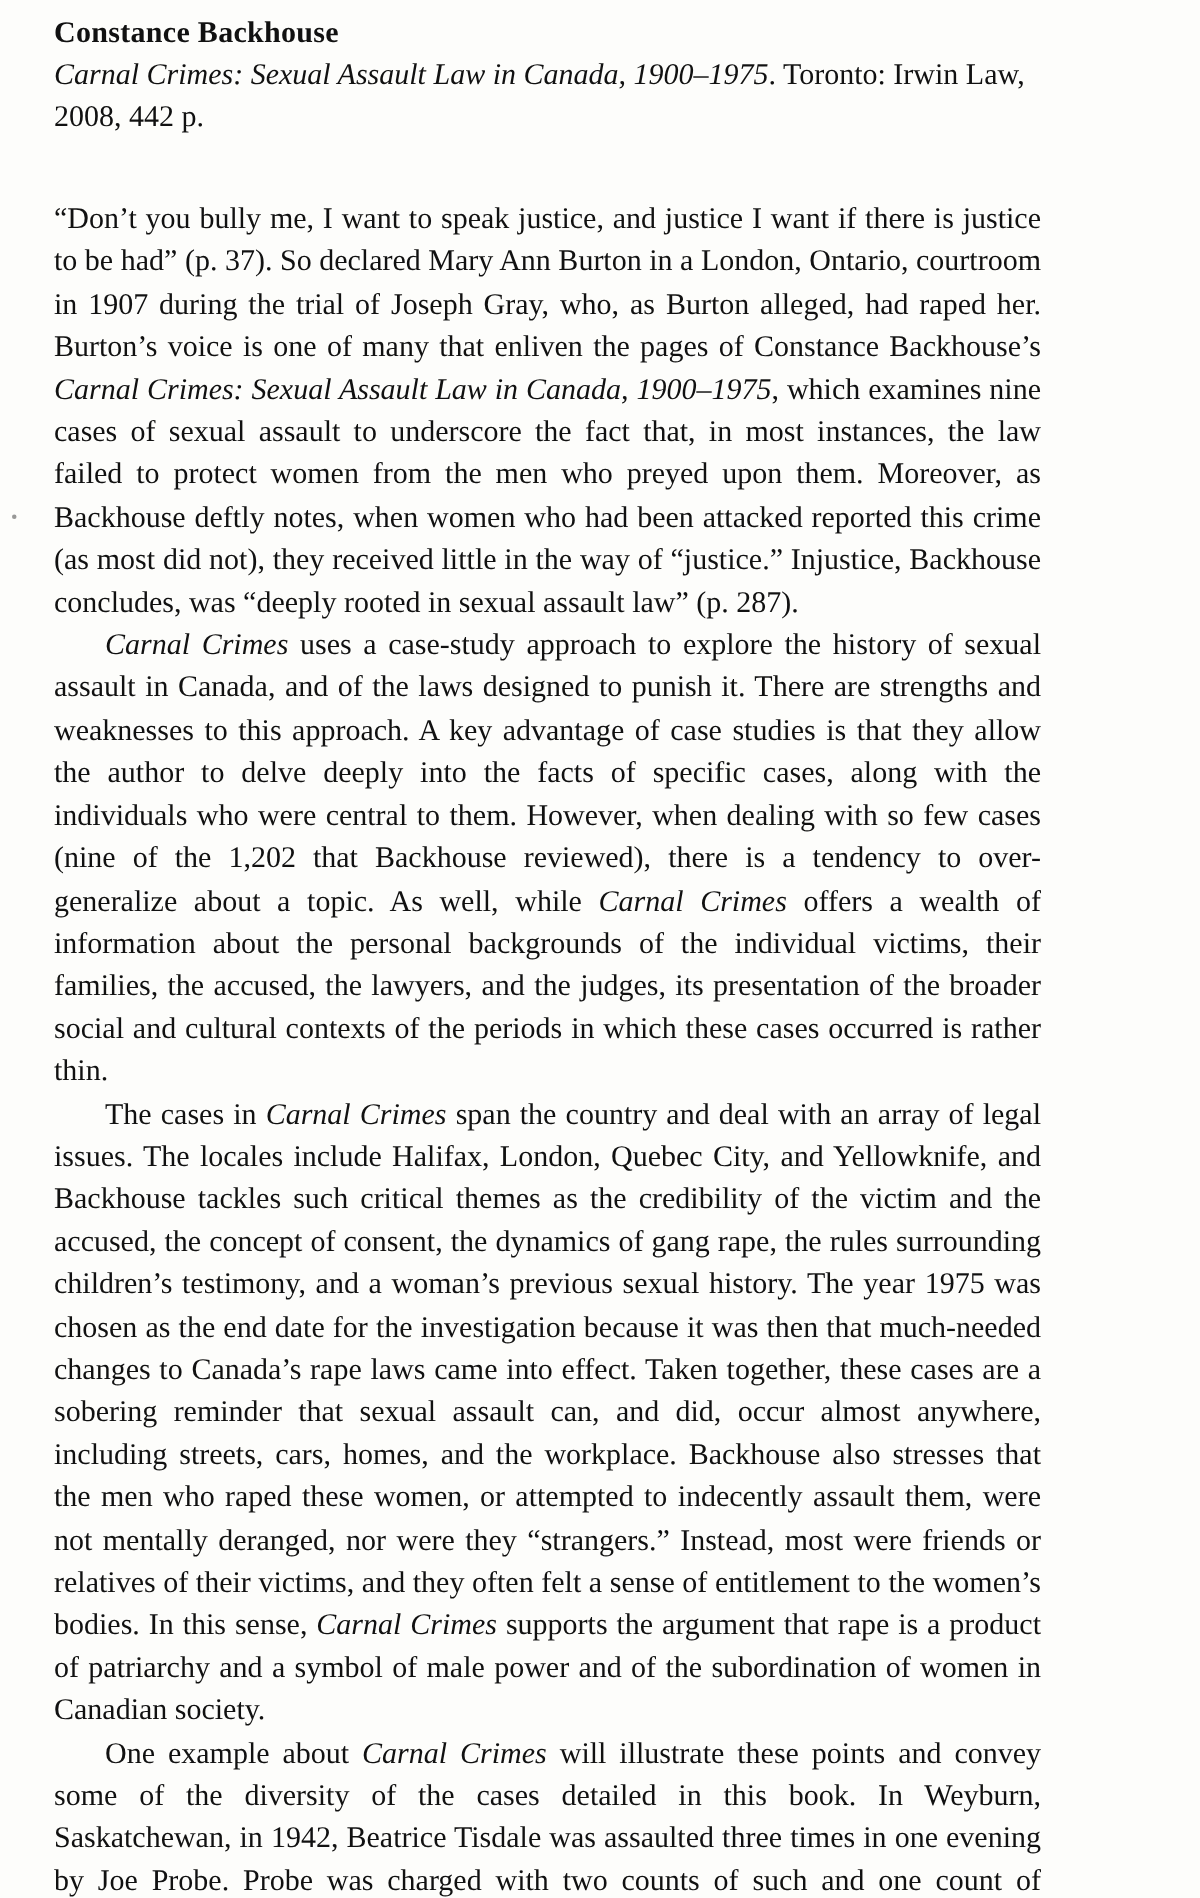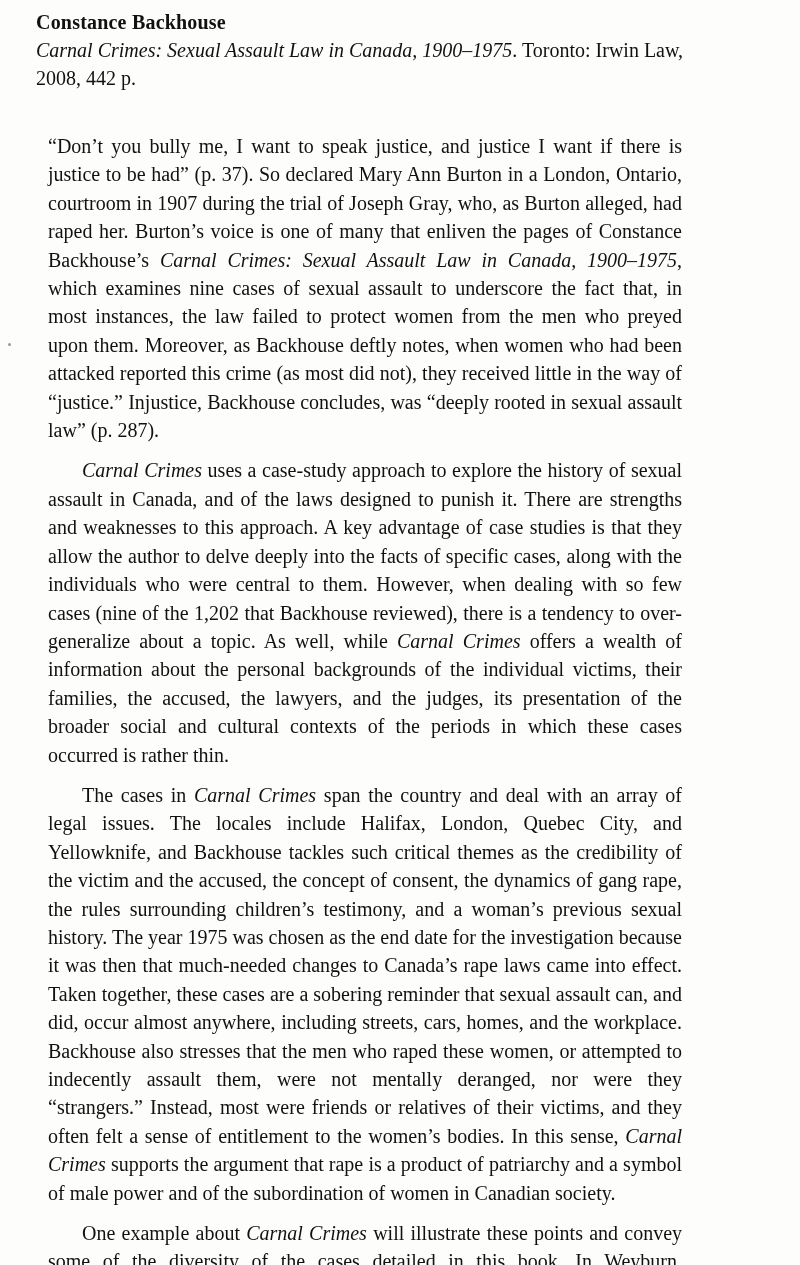--- a/index.html
+++ b/index.html
@@ -27,21 +27,21 @@
     line-height: 27px;
     letter-spacing: 0.2px;
   }
   .citation {
     margin: 0;
     font-size: 20px;
     line-height: 28px;
   }
   .doc-body { margin-top: 40px; }
   .para {
-    margin: 12px;
+    margin: 0;
     font-size: 20px;
     line-height: 28.4px;
     text-align: justify;
   }
   .para + .para { text-indent: 34px; }
   em { }
   
   .artifact { position: absolute; background: #333; }
   .artifact.tick { left: 790px; top: 139px; width: 2px; height: 15px; opacity: .55; }
   .artifact.dot1 { left: 8px;  top: 343px; width: 3px; height: 3px; border-radius: 50%; opacity: .5; }

